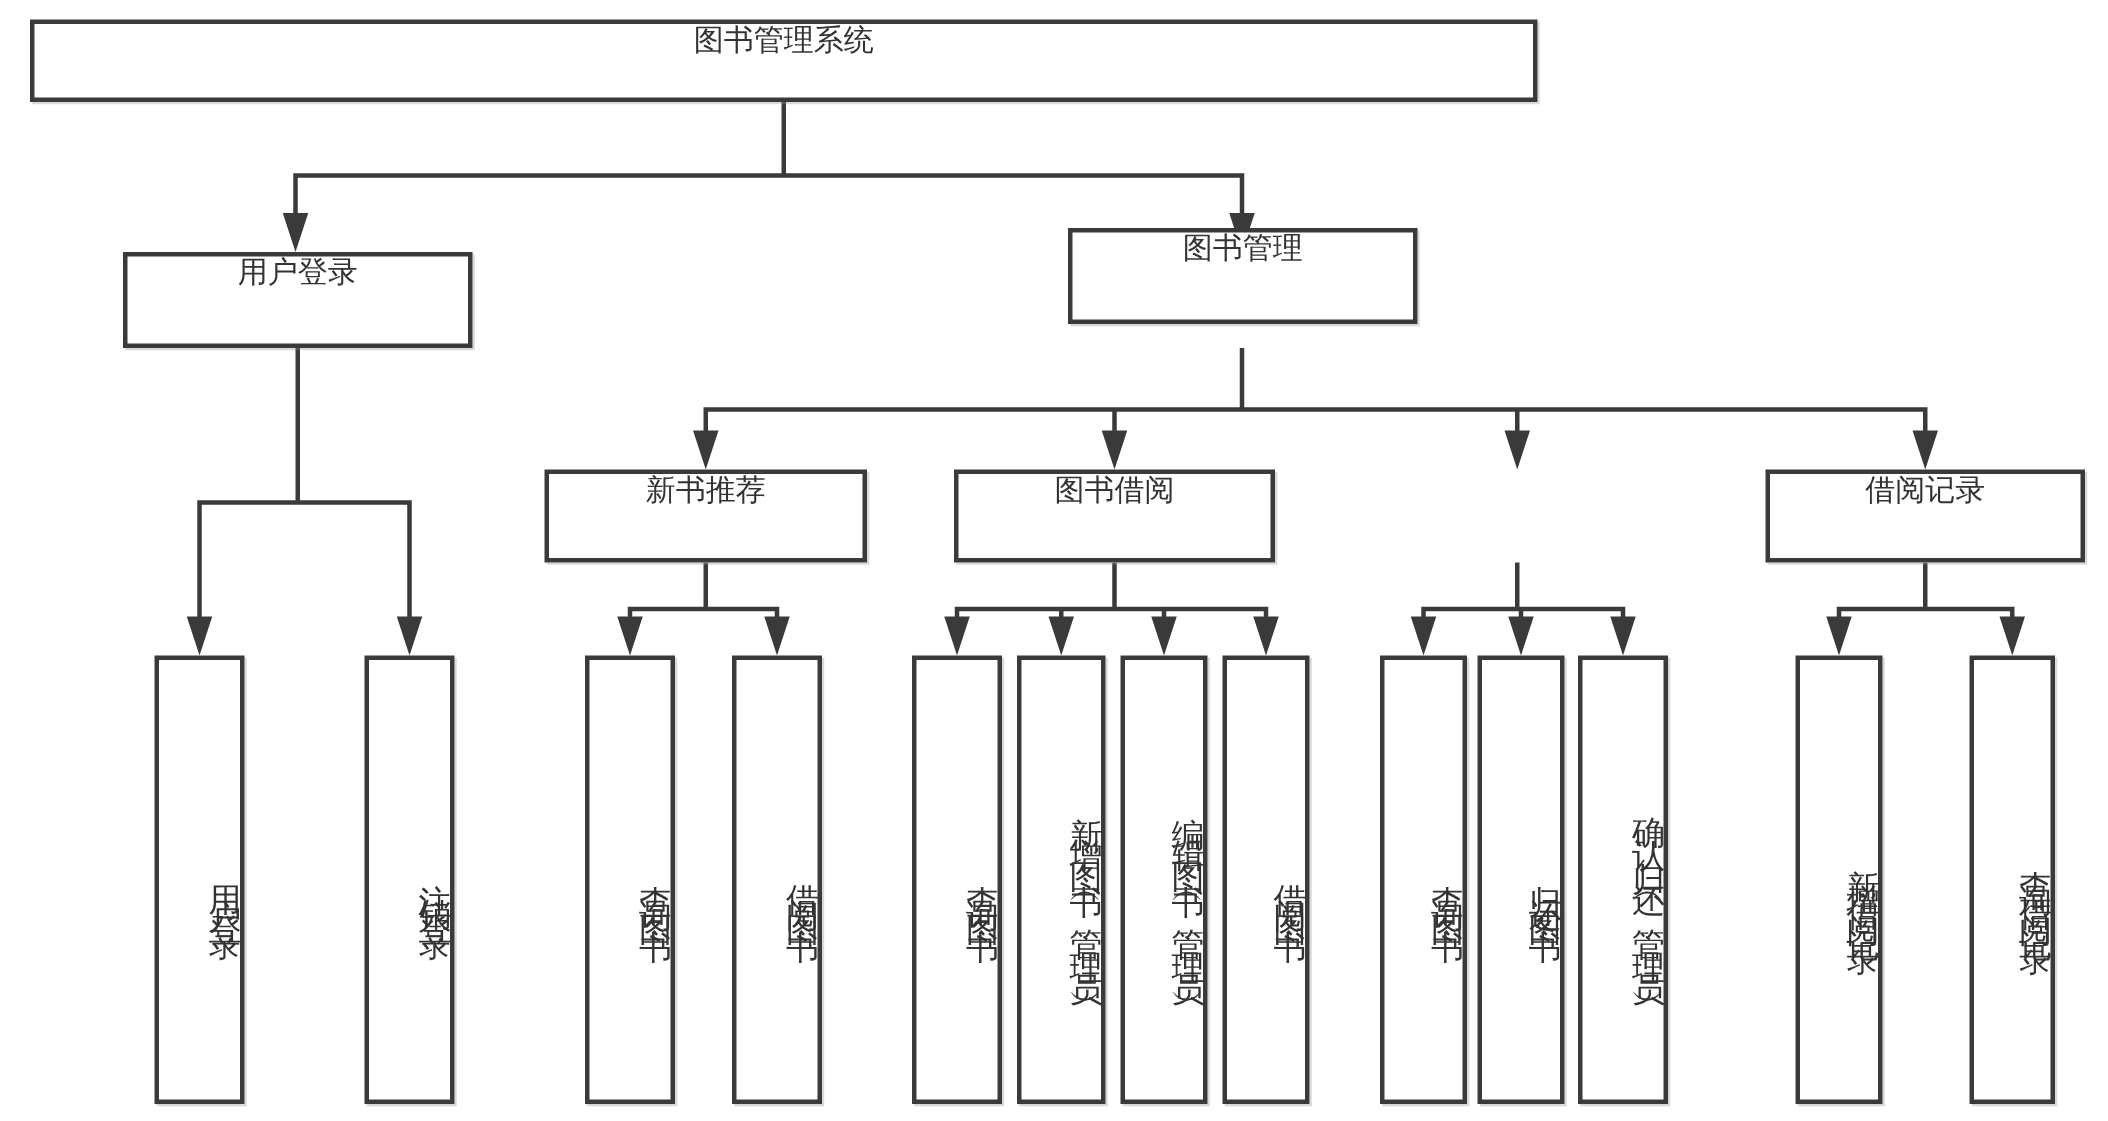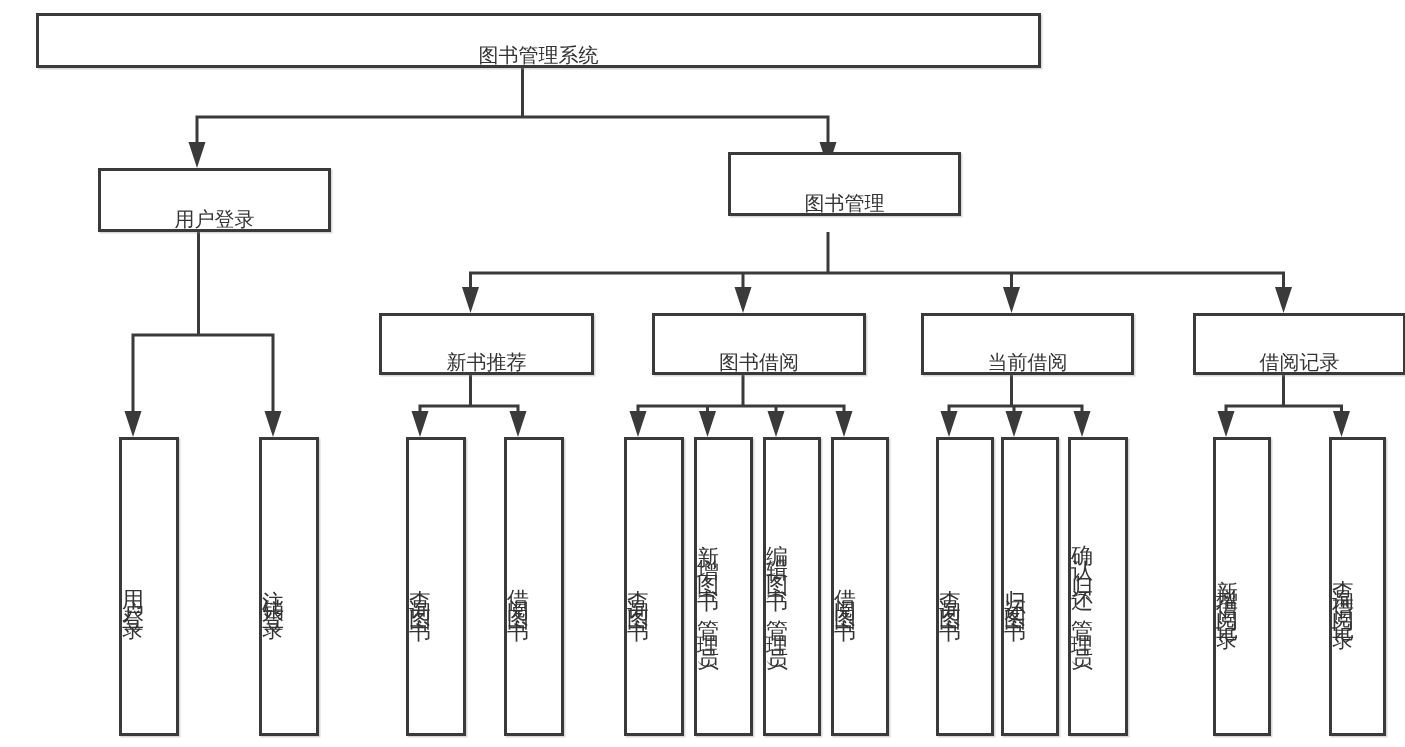--- a/index.html
+++ b/index.html
@@ -11,26 +11,25 @@
     overflow:hidden;
   }
   .wires{position:absolute;left:0;top:0;width:1405px;height:747px;}
   .node{
     position:absolute;
     box-sizing:border-box;
     border:3px solid #3a3a3a;
     background:#ffffff;
     color:#333333;
     display:flex;
-    align-items:flex-end;
+    align-items:flex-start;
     justify-content:center;
     font-size:20px;
     line-height:1;
     box-shadow:1.5px 1.5px 0 rgba(145,145,145,0.35);
-    margin-left:16px;
   }
   .leaf{
     top:437px;height:299px;
     writing-mode:vertical-rl;
     text-orientation:mixed;
     font-size:22px;
   }
   .sp4{letter-spacing:10px;margin-bottom:-10px;}
   .sp6{letter-spacing:10px;margin-bottom:-10px;}
   .sp8{letter-spacing:15px;margin-bottom:-15px;}
@@ -97,23 +96,20 @@
   <div class="node" style="left:712px;top:152px;width:233px;height:64px;">
     <span>图书管理</span>
   </div>
 
   <div class="node" style="left:363px;top:313px;width:215px;height:62px;">
     <span>新书推荐</span>
   </div>
   <div class="node" style="left:636px;top:313px;width:214px;height:62px;">
     <span>图书借阅</span>
   </div>
-  <div class="node" style="left:905px;top:313px;width:213px;height:62px;">
-    <span>当前借阅</span>
-  </div>
   <div class="node" style="left:1177px;top:313px;width:213px;height:62px;">
     <span>借阅记录</span>
   </div>
 
   <div class="node leaf" style="left:103px;width:60px;">
     <span class="sp4">用户登录</span>
   </div>
   <div class="node leaf" style="left:243px;width:60px;">
     <span class="sp4">注销登录</span>
   </div>

